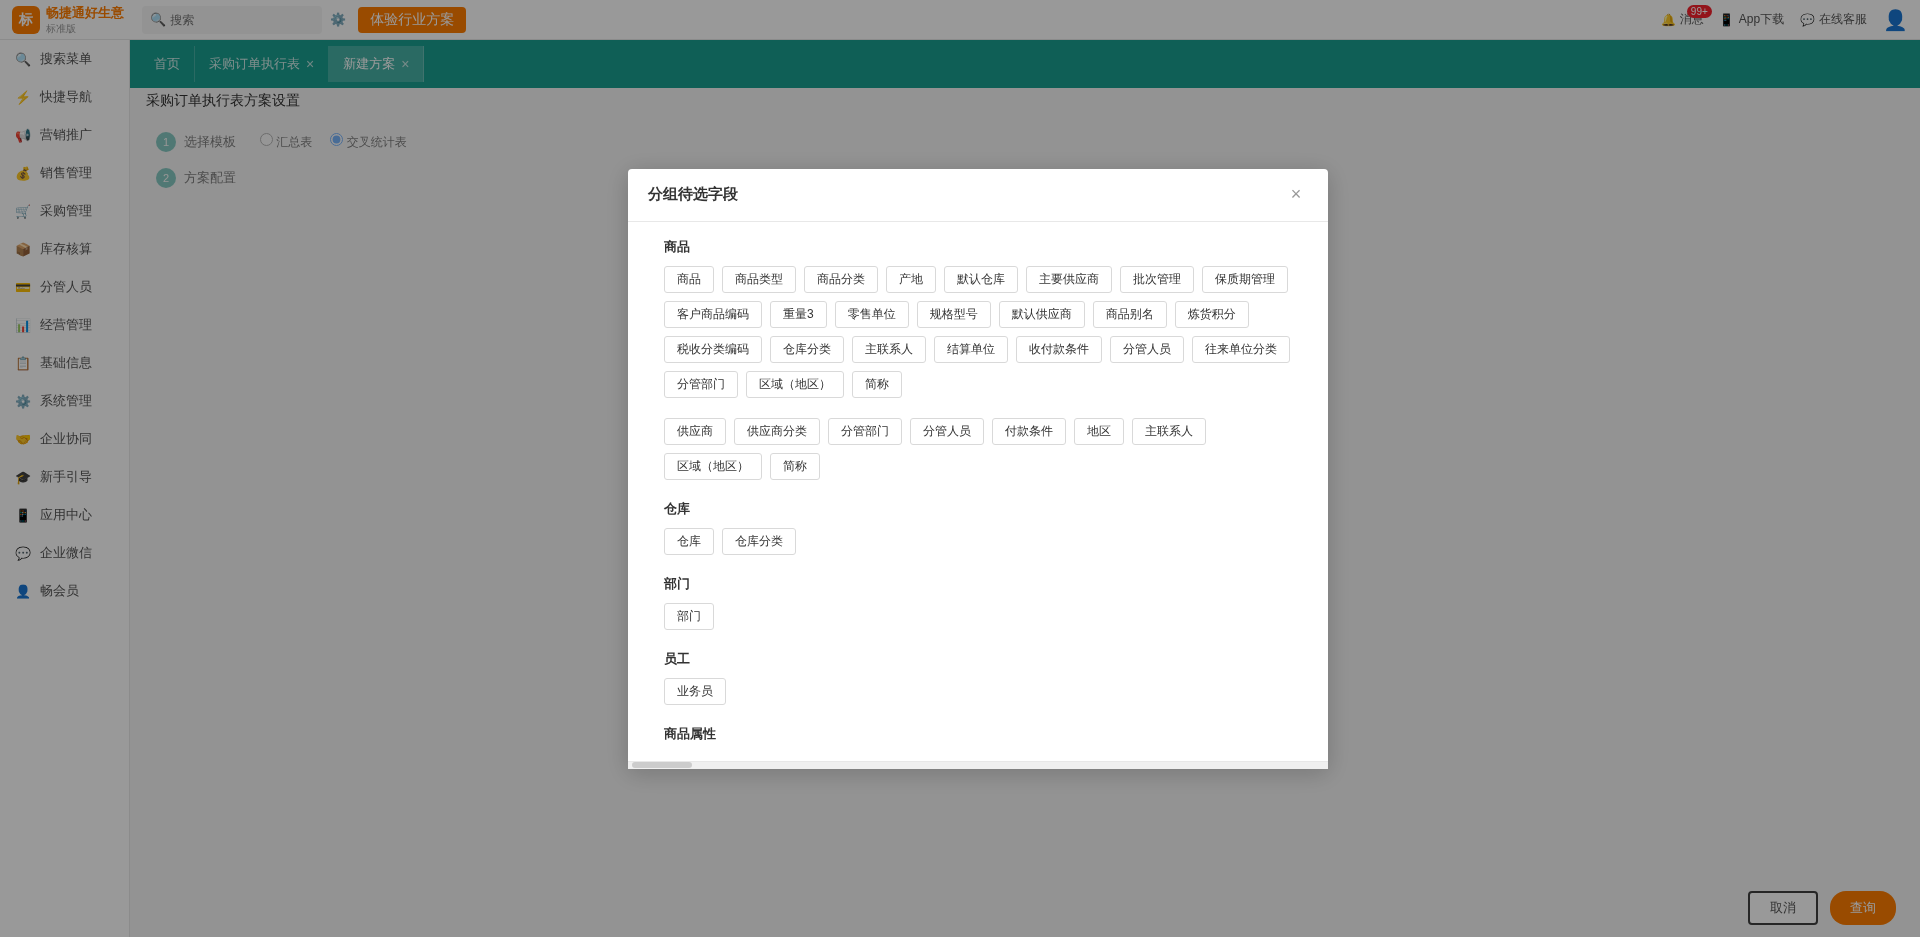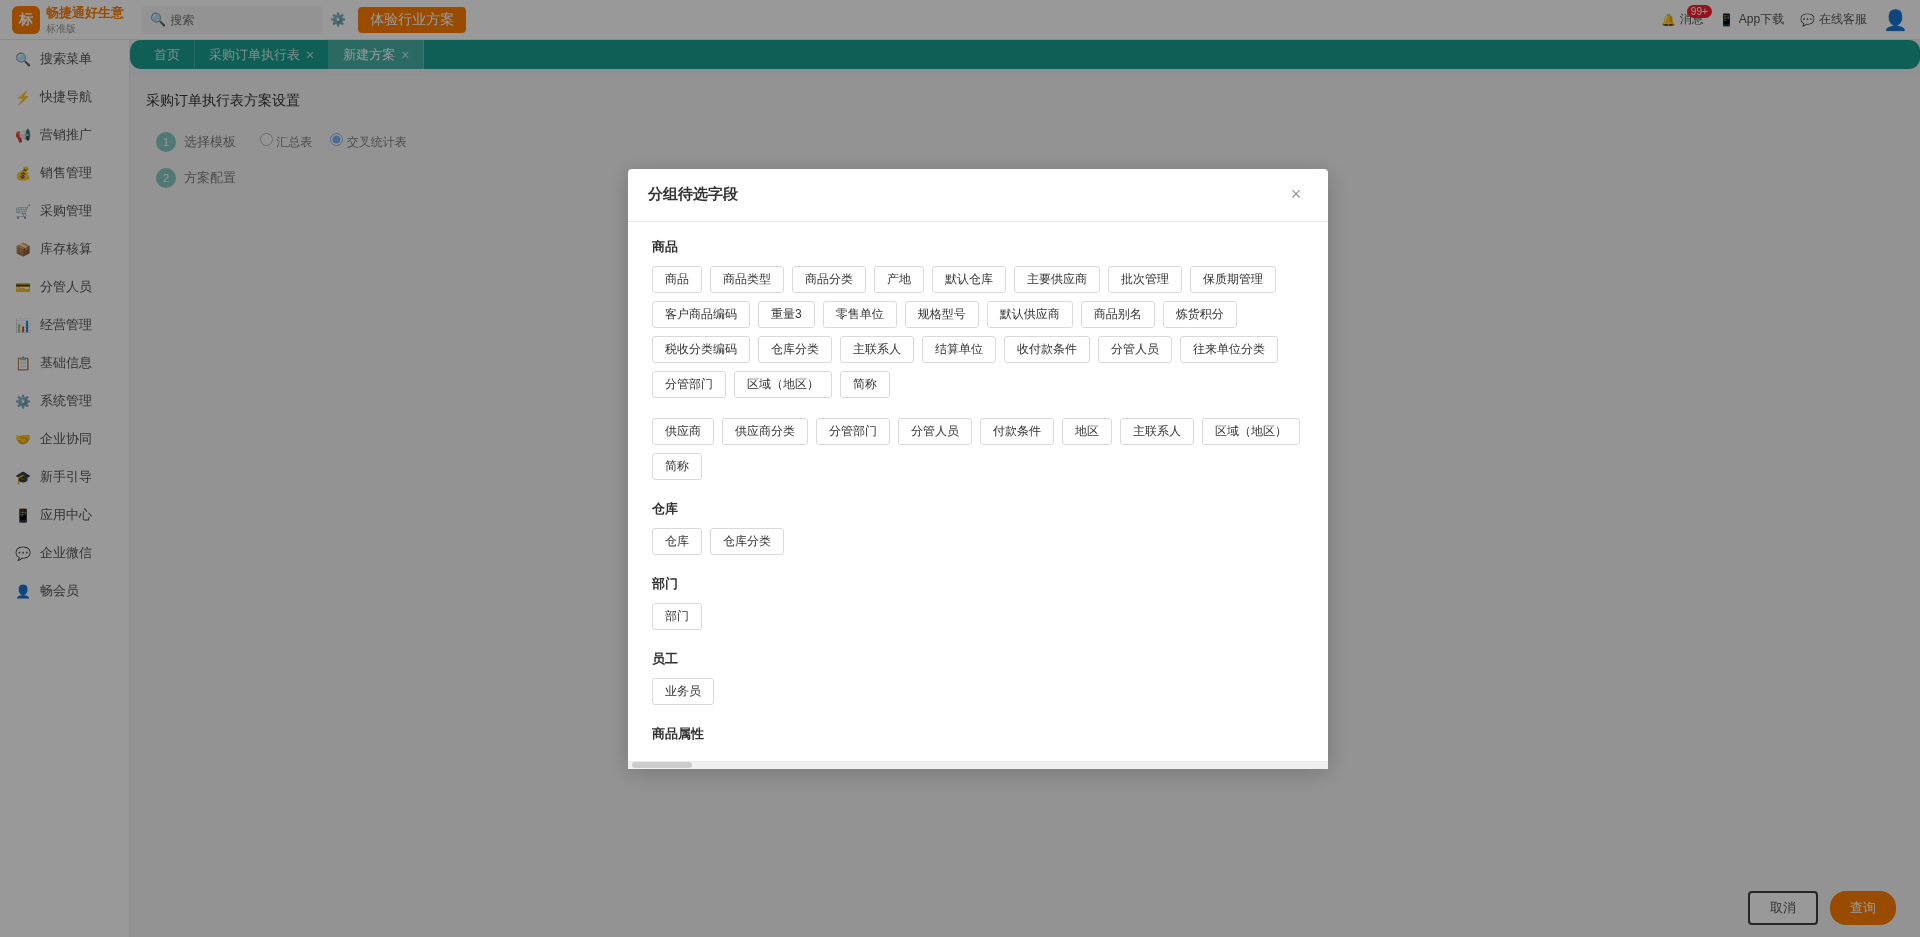--- a/index.html
+++ b/index.html
@@ -47,29 +47,28 @@
       font-size: 12px; color: #555; cursor: pointer; position: relative;
     }
     .badge {
       background: #f5222d; color: white; border-radius: 10px;
       font-size: 10px; padding: 1px 4px;
       position: absolute; top: -6px; right: -8px;
     }
 
     
     .tab-bar {
-      height: 29px;
+      height: 48px;
       background: #1a9e8f;
       display: flex;
       align-items: center;
       padding: 0 10px;
       position: fixed;
       top: 40px; left: 130px; right: 0;
       z-index: 99;
-      border-radius: 11px;
     }
     .tab-item {
       display: flex; align-items: center; gap: 6px;
       padding: 0 14px; height: 36px;
       color: rgba(255,255,255,0.8); font-size: 13px; cursor: pointer;
       border-right: 1px solid rgba(255,255,255,0.2);
     }
     .tab-item.active {
       background: rgba(255,255,255,0.2); color: white;
     }
@@ -128,21 +127,21 @@
     }
     .modal-title { font-size: 15px; font-weight: bold; color: #333; }
     .modal-close {
       cursor: pointer; font-size: 18px; color: #999;
       display: flex; align-items: center; justify-content: center;
       width: 24px; height: 24px;
     }
     .modal-body {
       flex: 1;
       overflow-y: auto;
-      padding: 16px 24px;
+      padding: 16px 36px;
     }
 
     
     .field-section { margin-bottom: 20px; }
     .section-title {
       font-size: 13px; font-weight: bold; color: #333;
       margin-bottom: 10px;
     }
     .field-tags {
       display: flex; flex-wrap: wrap; gap: 8px;

